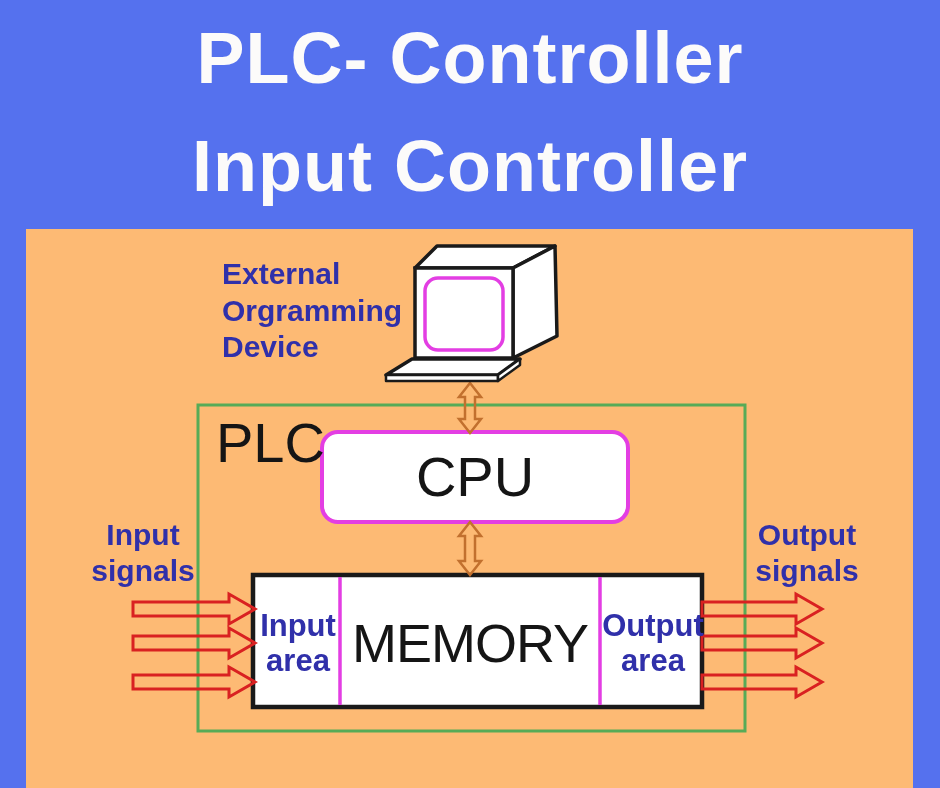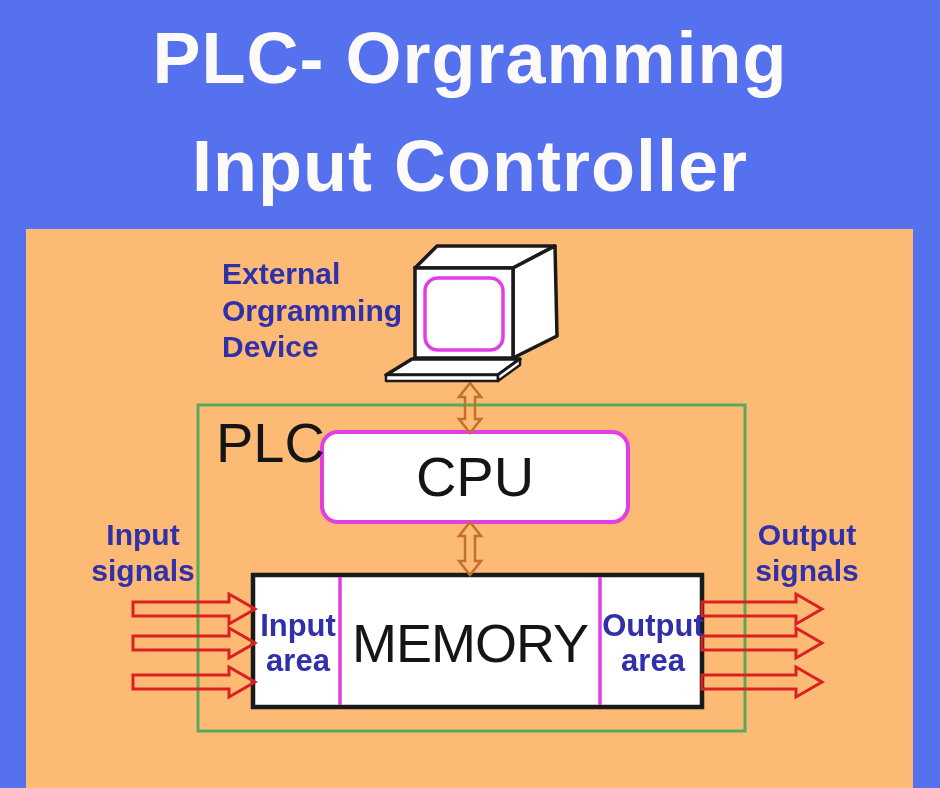--- a/index.html
+++ b/index.html
@@ -33,21 +33,21 @@
     fill:#3030aa; font-family:"Liberation Sans", sans-serif; font-weight:700;
   }
   .txt-black {
     fill:#151515; font-family:"Liberation Sans", sans-serif; font-weight:400;
   }
 </style>
 </head>
 <body>
 
 <div class="title-block">
-  <div class="title-line">PLC- Orgramming</div>
+  <div class="title-line">PLC- Controller</div>
   <div class="title-line">Input Controller</div>
 </div>
 
 <div class="diagram-panel">
   <svg width="887" height="539" viewBox="0 0 887 539">
 
     <rect x="172" y="176" width="547" height="326" fill="none" class="stroke-green" stroke-width="3"></rect>
 
     <rect x="296" y="203" width="306" height="90" rx="16" fill="#ffffff" class="stroke-magenta" stroke-width="4"></rect>
 

